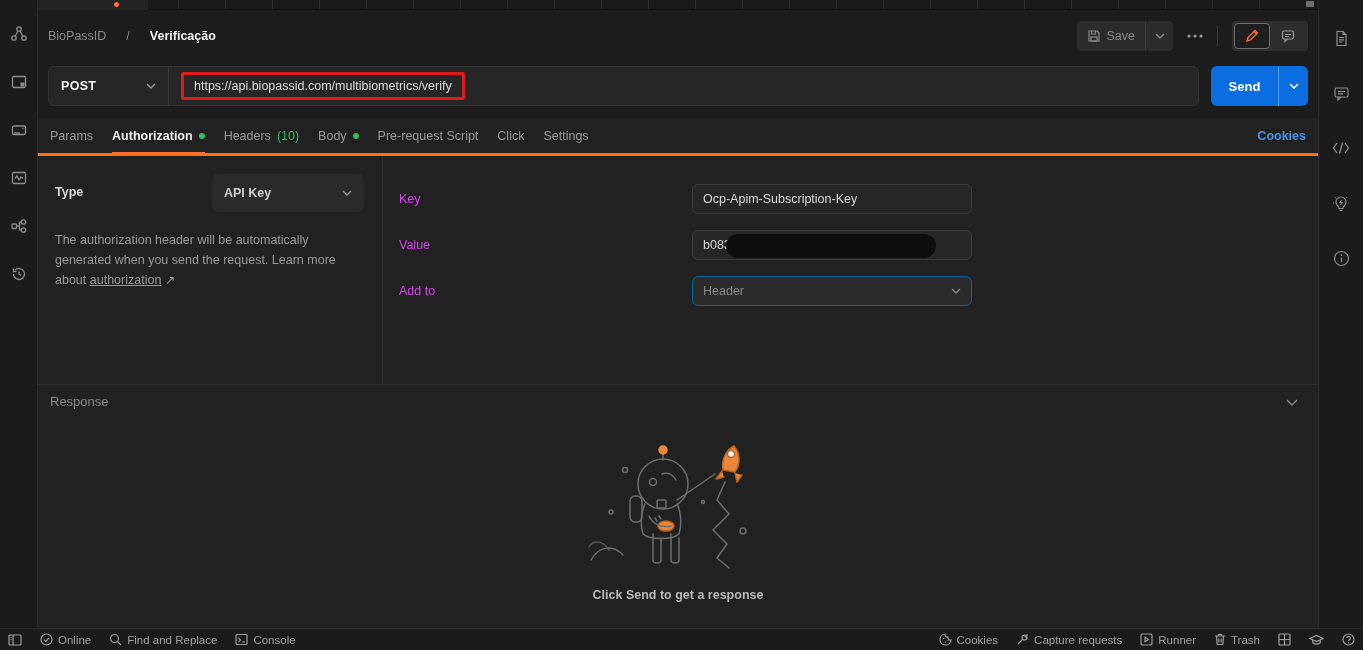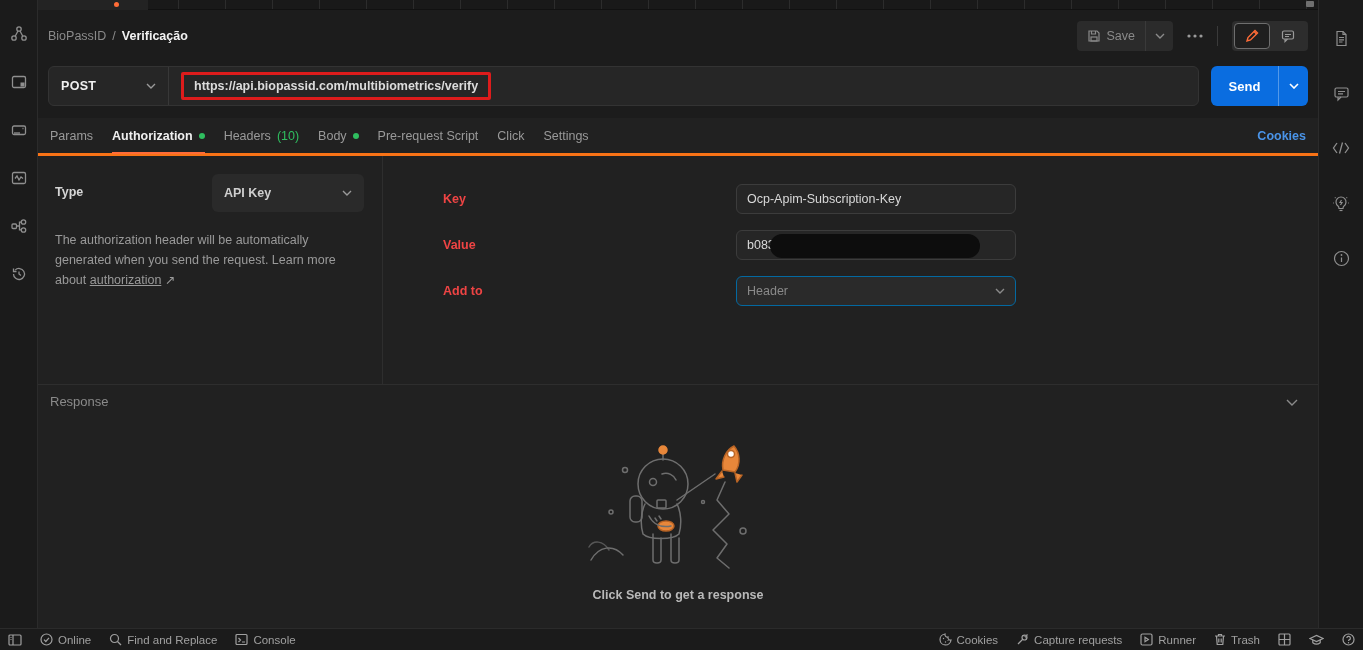--- a/index.html
+++ b/index.html
@@ -26,42 +26,42 @@
 
   
   #top-strip { height:10px; background:#191919; position:relative; border-bottom:1px solid #111;
     background-image:repeating-linear-gradient(to right,transparent 0 46px,#2c2c2c 46px 47px); }
   #top-strip .active-tab { position:absolute; left:0; top:0; width:110px; height:10px; background:#232323; }
   #top-strip .tab-dot { position:absolute; left:76px; top:2px; width:5px; height:5px; border-radius:50%; background:#ff6c37; }
   #top-strip .strip-glyph { position:absolute; right:4px; top:1px; width:8px; height:6px; background:#6f6f6f; border-radius:1px; }
 
   
   #header-row { height:52px; display:flex; align-items:center; padding:0 10px; }
-  #breadcrumb { display:flex; align-items:center; gap:6px; font-size:12.5px; }
+  #breadcrumb { display:flex; align-items:center; gap:20px; font-size:12.5px; }
   .crumb-muted { color:#8a8a8a; }
   .crumb-current { color:#f2f2f2; font-weight:700; }
   #header-actions { margin-left:auto; display:flex; align-items:center; gap:14px; }
   #save-button { display:flex; align-items:center; background:#2b2b2b; border-radius:4px; height:30px; overflow:hidden; cursor:pointer; }
   #save-button .save-main { display:flex; align-items:center; gap:6px; padding:0 10px; color:#8a8a8a; }
   #save-button .save-chevron { width:28px; height:30px; display:flex; align-items:center; justify-content:center;
     border-left:1px solid #3a3a3a; color:#8a8a8a; }
   #more-menu { color:#9a9a9a; cursor:pointer; display:flex; align-items:center; }
   .vsep { width:1px; height:20px; background:#3a3a3a; }
   #mode-toggle { display:flex; background:#2d2d2d; border-radius:4px; padding:2px; }
   #mode-toggle .seg { width:36px; height:26px; display:flex; align-items:center; justify-content:center; border-radius:4px; cursor:pointer; }
   #mode-toggle .seg.active { background:#1f1f1f; border:1px solid #6e6e6e; color:#ff6c37; }
   #mode-toggle .seg.idle { color:#9a9a9a; }
 
   
   #url-row { height:56px; display:flex; align-items:center; gap:12px; padding:0 10px 8px 10px; }
   #url-bar { flex:1; height:40px; display:flex; background:#262626; border:1px solid #333; border-radius:6px; align-items:stretch; min-width:0; }
   #method-select { width:120px; display:flex; align-items:center; justify-content:space-between;
     padding:0 12px; border-right:1px solid #383838; cursor:pointer; }
   #method-select .method-label { font-weight:700; font-size:12.5px; color:#f0f0f0; letter-spacing:.3px; }
-  #url-input { flex:1; display:flex; align-items:center; padding-left:12px; min-width:0; cursor:text;font-weight:bold; }
+  #url-input { flex:1; display:flex; align-items:center; padding-left:12px; min-width:0; cursor:text; }
   #url-annotation { display:inline-flex; align-items:center; border:3px solid #dd1c1c; border-radius:2px; padding:4px 10px; }
   #url-text { color:#dcdcdc; font-size:12.5px; white-space:nowrap; }
   #send-button { width:97px; height:40px; background:#0a6de0; border-radius:6px; display:flex; cursor:pointer; }
   #send-button .send-main { flex:1; display:flex; align-items:center; justify-content:center;
     color:#fff; font-weight:700; font-size:13px; }
   #send-button .send-chevron { width:30px; display:flex; align-items:center; justify-content:center;
     border-left:1px solid rgba(255,255,255,.3); color:#fff; }
 
   
   #req-tabs { height:38px; display:flex; align-items:center; padding:0 12px; gap:19px;
@@ -78,21 +78,21 @@
   #auth-left { width:345px; border-right:1px solid #2e2e2e; padding:18px 18px 0 17px; }
   #auth-type-row { display:flex; align-items:flex-start; }
   #auth-type-label { color:#d6d6d6; font-weight:700; font-size:12.5px; padding-top:11px; }
   #auth-type-select { margin-left:auto; width:152px; height:38px; background:#2a2a2a; border-radius:6px;
     display:flex; align-items:center; justify-content:space-between; padding:0 12px; cursor:pointer; }
   #auth-type-select .type-value { color:#cfcfcf; font-weight:700; font-size:12.5px; }
   #auth-help { margin-top:18px; color:#9a9a9a; line-height:1.6; font-size:12.5px; width:305px; }
   #auth-help a { color:#9a9a9a; text-decoration:underline; cursor:pointer; }
   #auth-right { flex:1; padding:28px 0 0 16px; }
   .kv-row { display:flex; align-items:center; margin-bottom:16px; }
-  .kv-label { width:293px; color:#ef4444; font-weight:700; font-size:12.5px;margin-left:44px; }
+  .kv-label { width:293px; color:#d946ef; font-weight:400; font-size:12.5px; }
   .kv-input { width:280px; height:30px; background:#262626; border:1px solid #3c3c3c; border-radius:6px;
     display:flex; align-items:center; padding:0 10px; color:#d8d8d8; cursor:text; position:relative; overflow:hidden; }
   .kv-select { cursor:pointer; justify-content:space-between; color:#8a8a8a; background:#2a2a2a; border:1px solid #0369a1; }
   #value-redaction { position:absolute; left:33px; top:3px; width:210px; height:24px; background:#0d0d0d; border-radius:12px; }
 
   
   #response-header { height:33px; border-top:1px solid #2e2e2e; display:flex; align-items:center;
     padding:0 12px; background:#212121; color:#8a8a8a; font-size:13px; }
   #response-header .chev { margin-left:auto; margin-right:8px; color:#8a8a8a; cursor:pointer; }
   #response-body { flex:1; background:#212121; display:flex; flex-direction:column; align-items:center; justify-content:center; }

